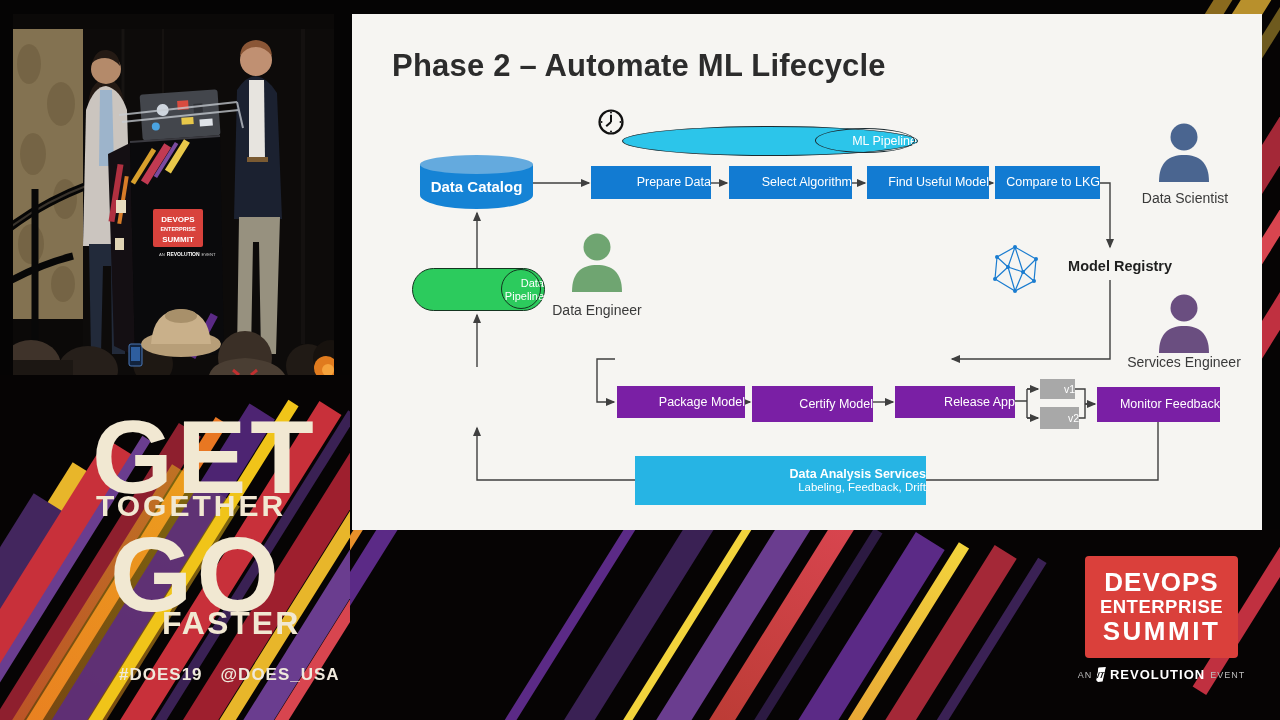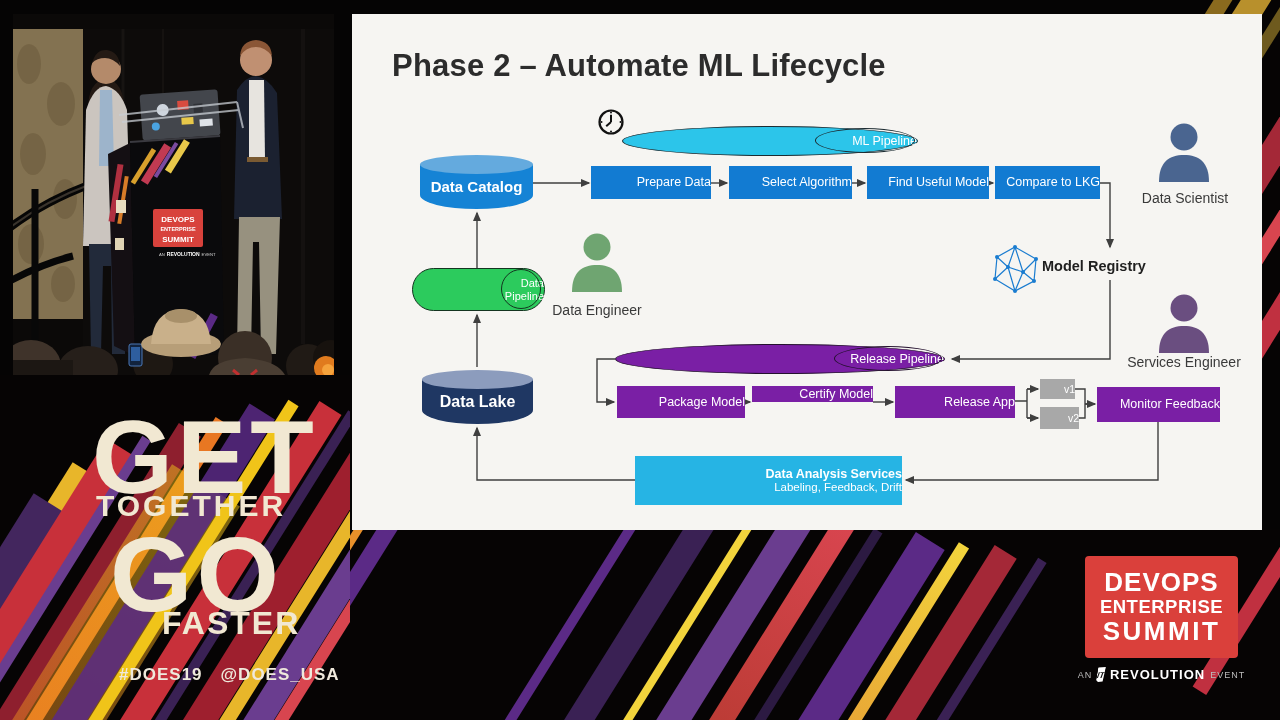--- a/index.html
+++ b/index.html
@@ -20,21 +20,21 @@
   .ellipse{border-radius:50%;border:1.5px solid #1c2b31;}
   .cyan{background:#2cc5ea;}
   .purple-ell{background:#7a1fa5;border-color:#24102e;}
   .green-ell{background:#2ccb5d;border-color:#143420;font-size:11px;}
   .inner-ell{position:absolute;border:1.5px solid #1c2b31;border-radius:50%;background:transparent;}
   .cyl{position:absolute;}
   .cyl .body{position:absolute;left:0;right:0;top:9px;bottom:0;border-radius:0 0 50% 50%/0 0 14px 14px;display:flex;align-items:center;justify-content:center;color:#fff;font-weight:700;font-size:15px;}
   .cyl .top{position:absolute;left:0;right:0;top:0;height:19px;border-radius:50%;}
   .analysis{background:#26b4e4;}
   .rolelabel{position:absolute;width:140px;text-align:center;font-size:14px;color:#3a3a3a;}
-  .reglabel{position:absolute;width:130px;text-align:left;font-size:14.5px;font-weight:700;color:#1f1f1f;}
+  .reglabel{position:absolute;width:130px;text-align:right;font-size:14.5px;font-weight:700;color:#1f1f1f;}
   
   .brand-word{position:absolute;color:#f1e8d2;font-weight:700;z-index:3;}
   
   #logo{position:absolute;left:1085px;top:556px;width:153px;z-index:6;}
   #logo .box{width:153px;height:102px;background:#da403b;border-radius:4px;display:flex;flex-direction:column;align-items:center;justify-content:center;color:#fff;font-weight:700;}
   #logo .l1{font-size:26px;letter-spacing:1px;line-height:1.05;}
   #logo .l2{font-size:18.5px;letter-spacing:.5px;line-height:1.15;}
   #logo .l3{font-size:26px;letter-spacing:2.5px;line-height:1.05;}
   #logo .sub{margin-top:9px;display:flex;align-items:center;justify-content:center;gap:5px;color:#bdbdbd;}
   #logo .small{font-size:9px;letter-spacing:1px;}
@@ -293,36 +293,26 @@
       <span>Pipeline</span>
       <div class="inner-ell" style="left:88px;top:0px;width:40px;height:40px;border-color:#143420;"></div>
     </div>
 
     <svg style="position:absolute;left:214px;top:218px;" width="62" height="62" viewBox="0 0 58 62">
       <circle cx="29" cy="15" r="13.5" fill="#6fa571"></circle>
       <path d="M4,60 C4,40 14,33 29,33 C44,33 54,40 54,60 Z" fill="#6fa571"></path>
     </svg>
     <div class="rolelabel" style="left:175px;top:288px;">Data Engineer</div>
 
-    <div class="cyl" style="left:70px;top:356px;width:111px;height:54px;">
-      <div class="body" style="background:#1f3763;font-size:16px;">
-          <span>Data Lake</span>
-        </div>
-      <div class="top" style="background:#8c9cbd;"></div>
-    </div>
-
-    <div class="node ellipse purple-ell" style="left:263px;top:330px;width:330px;height:30px;">
-      <span>Release Pipeline</span>
-      <div class="inner-ell" style="left:218px;top:1px;width:108px;height:25px;border-color:#24102e;"></div>
-    </div>
+
 
     <div class="node bpurple" style="left:265px;top:372px;width:128px;height:32px;">
         <span>Package Model</span>
       </div>
-    <div class="node bpurple" style="left:400px;top:372px;width:121px;height:16px;">
+    <div class="node bpurple" style="left:400px;top:372px;width:121px;height:36px;">
         <span>Certify Model</span>
       </div>
     <div class="node bpurple" style="left:543px;top:372px;width:120px;height:32px;">
         <span>Release App</span>
       </div>
     <div class="node bgray" style="left:688px;top:365px;width:35px;height:20px;">
         <span>v1</span>
       </div>
     <div class="node bgray" style="left:688px;top:393px;width:39px;height:22px;">
         <span>v2</span>
@@ -330,21 +320,21 @@
     <div class="node bpurple" style="left:745px;top:373px;width:123px;height:35px;">
         <span>Monitor Feedback</span>
       </div>
 
     <svg style="position:absolute;left:803px;top:279px;" width="58" height="62" viewBox="0 0 58 62">
       <circle cx="29" cy="15" r="13.5" fill="#6a4e80"></circle>
       <path d="M4,60 C4,40 14,33 29,33 C44,33 54,40 54,60 Z" fill="#6a4e80"></path>
     </svg>
     <div class="rolelabel" style="left:762px;top:340px;">Services Engineer</div>
 
-    <div class="node analysis" style="left:283px;top:442px;width:267px;height:49px;padding-left:29px;">
+    <div class="node analysis" style="left:283px;top:442px;width:291px;height:49px;padding-left:29px;">
       <span style="font-weight:700;font-size:12.5px;">Data Analysis Services</span>
       <span style="font-size:11.5px;">Labeling, Feedback, Drift</span>
     </div>
   </div>
 
   <div id="logo">
     <div class="box">
       <div class="l1">DEVOPS</div>
       <div class="l2">ENTERPRISE</div>
       <div class="l3">SUMMIT</div>

